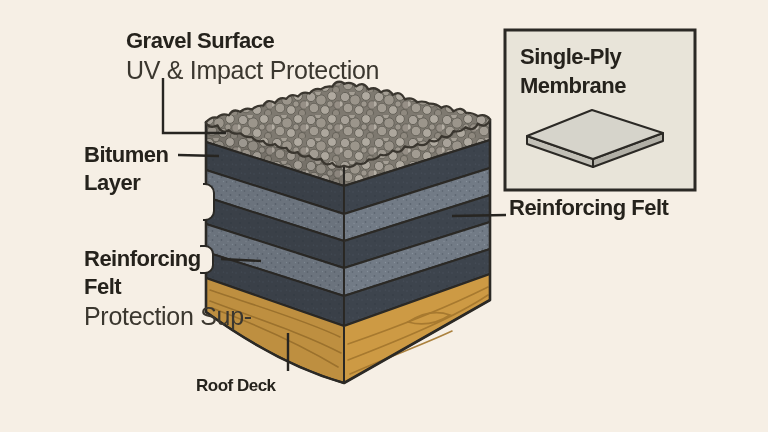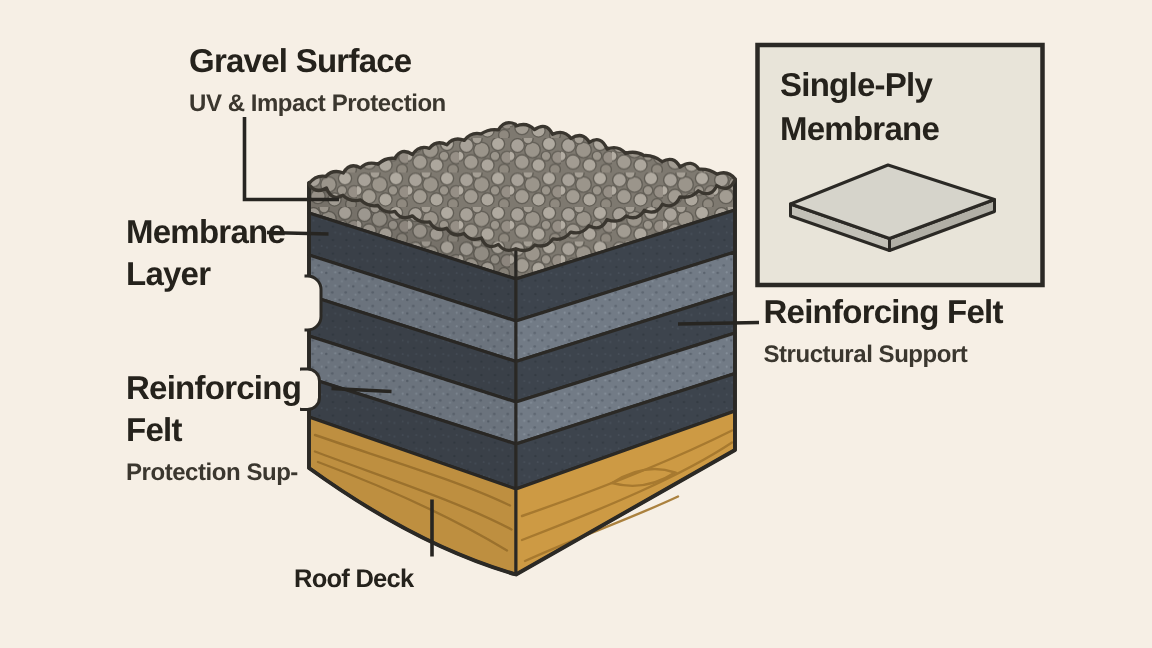--- a/index.html
+++ b/index.html
@@ -8,21 +8,21 @@
     background:#f6efe5;
     font-family:"Liberation Sans","DejaVu Sans",sans-serif;
   }
   #scene{position:absolute;left:0;top:0;width:768px;height:432px;}
   .lbl{position:absolute;z-index:5;}
   .lbl-title{
     font-weight:700;font-size:22px;line-height:28px;
     color:#25221c;letter-spacing:-0.5px;
   }
   .lbl-sub{
-    font-weight:700;font-size:16px;line-height:26px;
+    font-weight:400;font-size:25px;line-height:26px;
     color:#3b372f;letter-spacing:-0.3px;margin-top:2px;
   }
   #lbl-gravel{left:126px;top:27px;}
   #lbl-bitumen{left:84px;top:141px;}
   #lbl-bitumen .lbl-title{width:120px;}
   #lbl-reinf-left{left:84px;top:245px;}
   #lbl-reinf-left .lbl-title{width:150px;}
   #lbl-roofdeck{left:196px;top:372px;}
   #lbl-roofdeck .lbl-title{font-size:17px;}
   #lbl-reinf-right{left:509px;top:194px;white-space:nowrap;}
@@ -133,32 +133,31 @@
     <path class="leader" d="M452 216 L506 215"></path>
   </g>
 </svg>
 
 <div class="lbl" id="lbl-gravel">
   <div class="lbl-title">Gravel Surface</div>
   <div class="lbl-sub">UV &amp; Impact Protection</div>
 </div>
 
 <div class="lbl" id="lbl-bitumen">
-  <div class="lbl-title">Membrane Layer</div>
+  <div class="lbl-title">Bitumen Layer</div>
 </div>
 
 <div class="lbl" id="lbl-reinf-left">
   <div class="lbl-title">Reinforcing Felt</div>
   <div class="lbl-sub">Protection Sup-</div>
 </div>
 
 <div class="lbl" id="lbl-roofdeck">
   <div class="lbl-title">Roof Deck</div>
 </div>
 
 <div class="lbl" id="lbl-reinf-right">
   <div class="lbl-title">Reinforcing Felt</div>
-  <div class="lbl-sub">Structural Support</div>
 </div>
 
 <div class="lbl" id="lbl-inset">
   <div class="lbl-title">Single-Ply Membrane</div>
 </div>
 
 </body></html>

